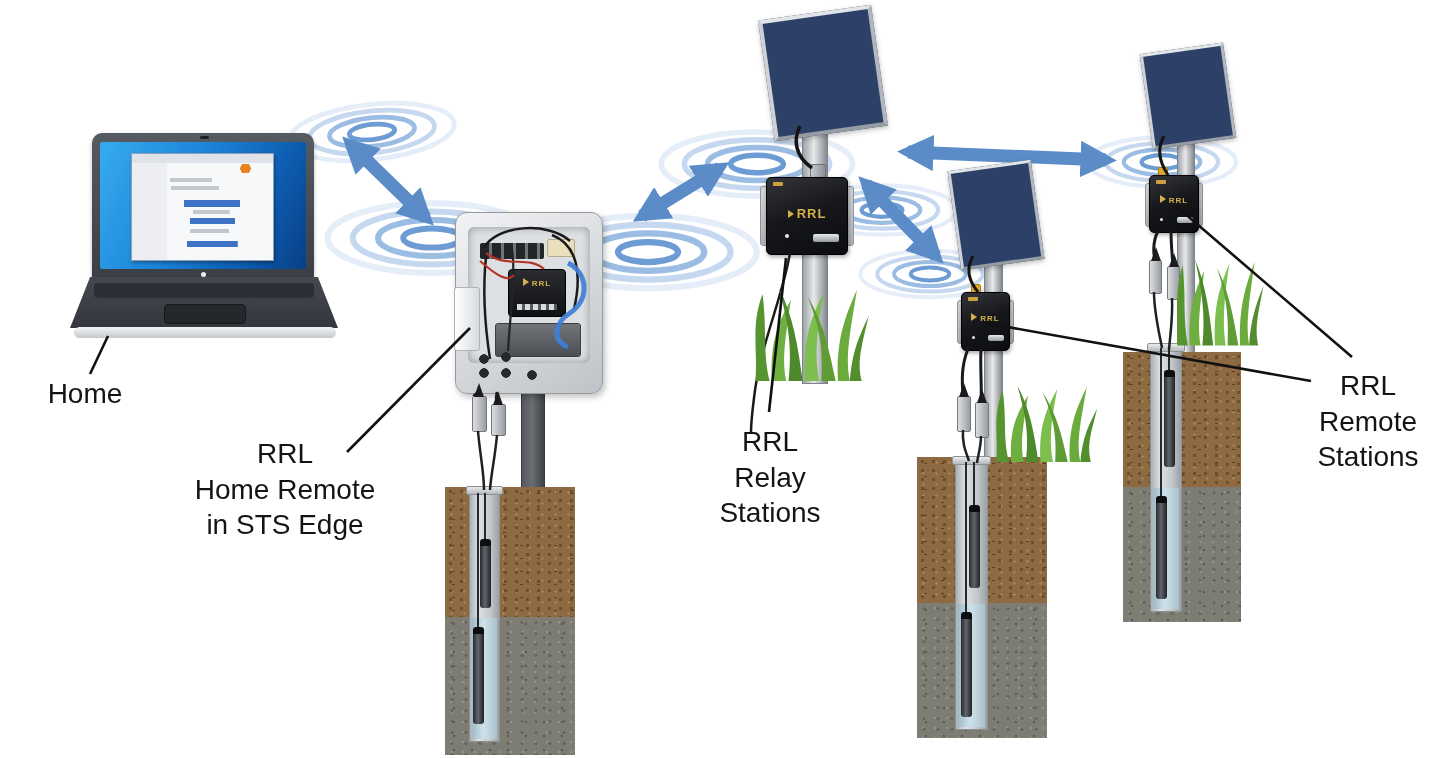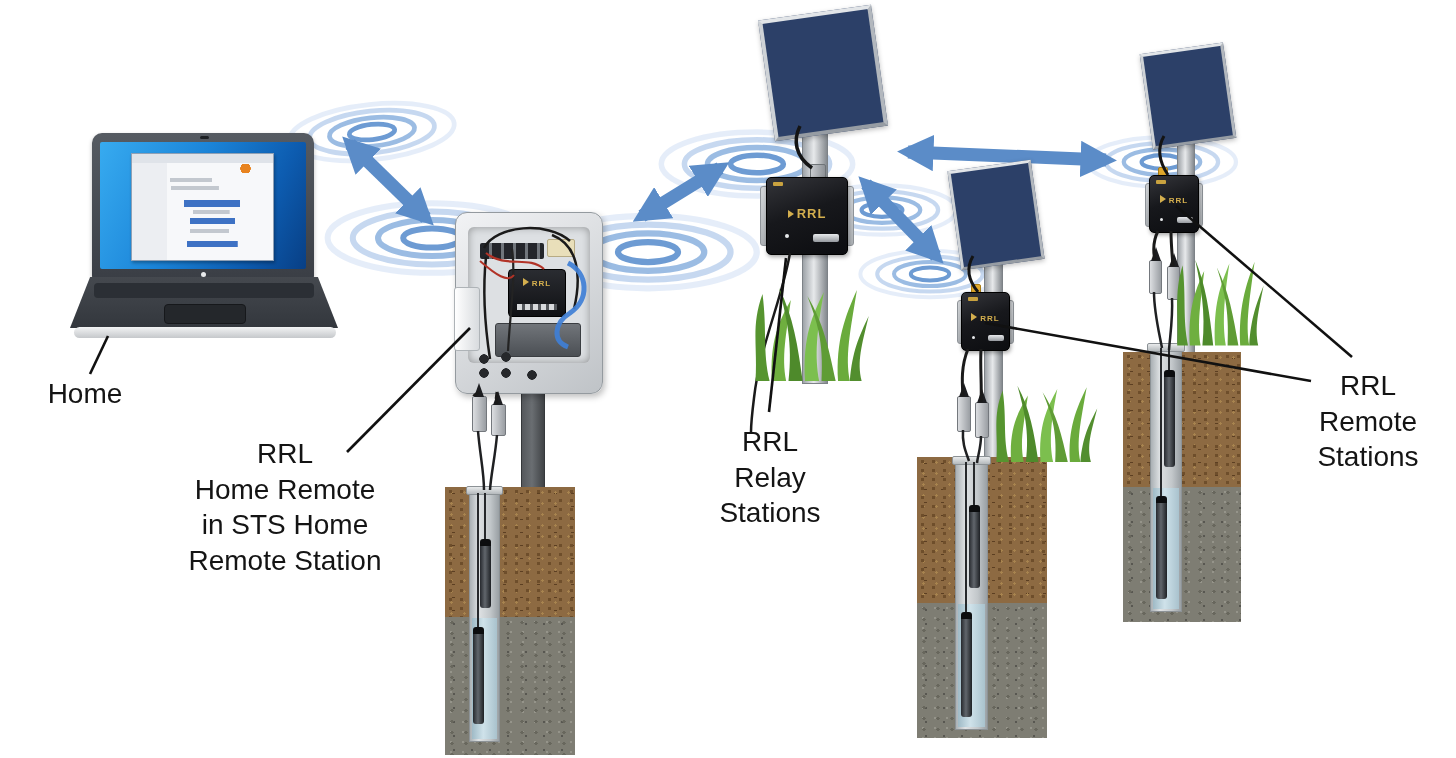--- a/index.html
+++ b/index.html
@@ -299,22 +299,21 @@
     <line x1="985" y1="323" x2="1311" y2="381" stroke="#111" stroke-width="2.6"></line>
     <line x1="1176" y1="206" x2="1352" y2="357" stroke="#111" stroke-width="2.6"></line>
   </svg>
 
   <div class="lbl" style="left:5px;top:376px;width:160px;">
     <div>Home</div>
   </div>
   <div class="lbl" style="left:160px;top:436px;width:250px;">
     <div>RRL</div>
     <div>Home Remote</div>
-    <div>in STS Home</div>
-    <div>Remote Station</div>
+    <div>in STS Edge</div>
   </div>
   <div class="lbl" style="left:680px;top:424px;width:180px;">
     <div>RRL</div>
     <div>Relay</div>
     <div>Stations</div>
   </div>
   <div class="lbl" style="left:1292px;top:368px;width:152px;">
     <div>RRL</div>
     <div>Remote</div>
     <div>Stations</div>

